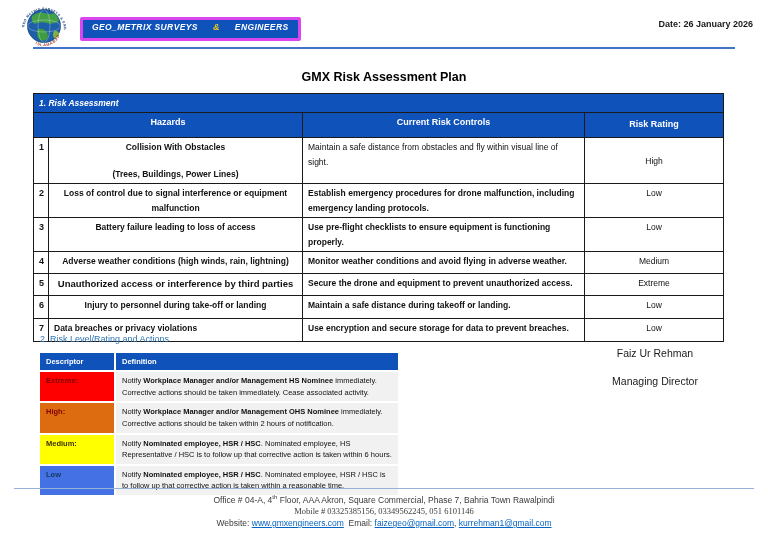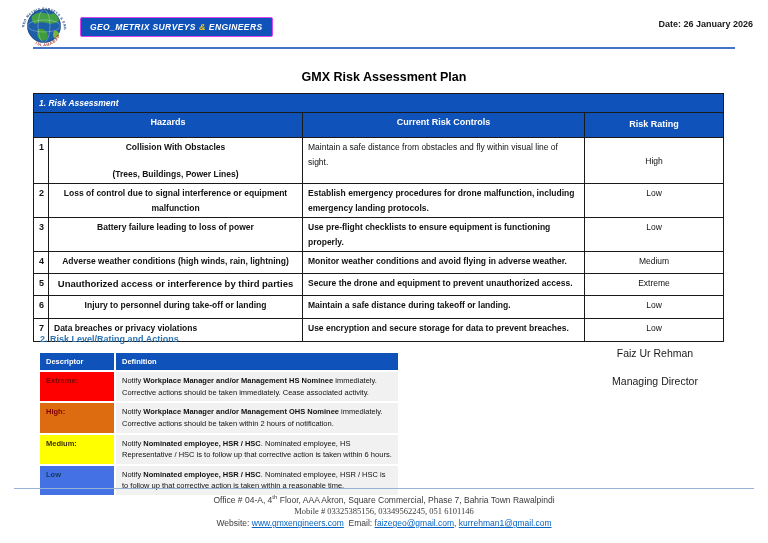--- a/index.html
+++ b/index.html
@@ -7,21 +7,21 @@
     width:768px;height:543px;background:#ffffff;position:relative;overflow:hidden;
     font-family:"Liberation Sans", sans-serif;color:#111;
   }
   .abs{position:absolute;}
 
   
   .logo{left:16px;top:1px;width:56px;height:50px;}
   .banner{
     left:80px;top:17px;height:13px;padding:2px 9px 3px 9px;border-radius:2px;
     font-size:8.5px;font-weight:bold;font-style:italic;color:#fff;letter-spacing:.4px;
-    border:1px solid #d946ef;display:flex;align-items:center;gap:3px;white-space:nowrap;
+    border:3px solid #d946ef;display:flex;align-items:flex-start;gap:15px;white-space:nowrap;
   }
   .banner .amp{font-size:9px;}
   .date{left:0;top:19px;width:753px;text-align:right;font-size:9px;font-weight:bold;color:#1a1a1a;}
   .hrule{left:33px;top:47px;width:702px;height:0;border-top:2px solid;}
 
   
   .doc-title{left:0;top:70px;width:768px;text-align:center;font-size:12.5px;font-weight:bold;color:#000;}
 
   
   .risk-table-wrap{left:33px;top:93px;width:690px;}
@@ -34,21 +34,21 @@
   td.hazard{font-weight:bold;text-align:center;}
   td.hazard.leftal{text-align:left;}
   td.hazard.big{font-size:9.5px;line-height:1.3;padding-top:4px;}
   td.control{text-align:left;}
   td.control.b{font-weight:bold;}
   td.rating{text-align:center;}
   td.rating.mid{vertical-align:middle;}
   .hz2{margin-top:12px;}
 
   
-  .sec2-head{left:40px;top:334px;font-size:9px;font-weight:bold;}
+  .sec2-head{left:40px;top:334px;font-size:9px;font-weight:normal;}
 
   
   .legend-wrap{left:38px;top:351px;width:362px;}
   table.legend{border-collapse:separate;border-spacing:2px;width:362px;font-size:7.5px;table-layout:fixed;}
   table.legend th{color:#fff;font-weight:bold;text-align:left;padding:3px 6px;height:11px;font-size:7.5px;}
   table.legend td{vertical-align:top;padding:3px 6px;line-height:1.55;}
   td.descriptor{font-weight:bold;}
   .bold{font-weight:bold;}
 
   
@@ -127,21 +127,21 @@
 
     <tr style="height:34px;">
       <td class="num">2</td>
       <td class="hazard">Loss of control due to signal interference or equipment malfunction</td>
       <td class="control b">Establish emergency procedures for drone malfunction, including emergency landing protocols.</td>
       <td class="rating">Low</td>
     </tr>
 
     <tr style="height:22px;">
       <td class="num">3</td>
-      <td class="hazard">Battery failure leading to loss of power</td>
+      <td class="hazard">Battery failure leading to loss of access</td>
       <td class="control b">Use pre-flight checklists to ensure equipment is functioning properly.</td>
       <td class="rating">Low</td>
     </tr>
 
     <tr style="height:22px;">
       <td class="num">4</td>
       <td class="hazard">Adverse weather conditions (high winds, rain, lightning)</td>
       <td class="control b">Monitor weather conditions and avoid flying in adverse weather.</td>
       <td class="rating">Medium</td>
     </tr>

